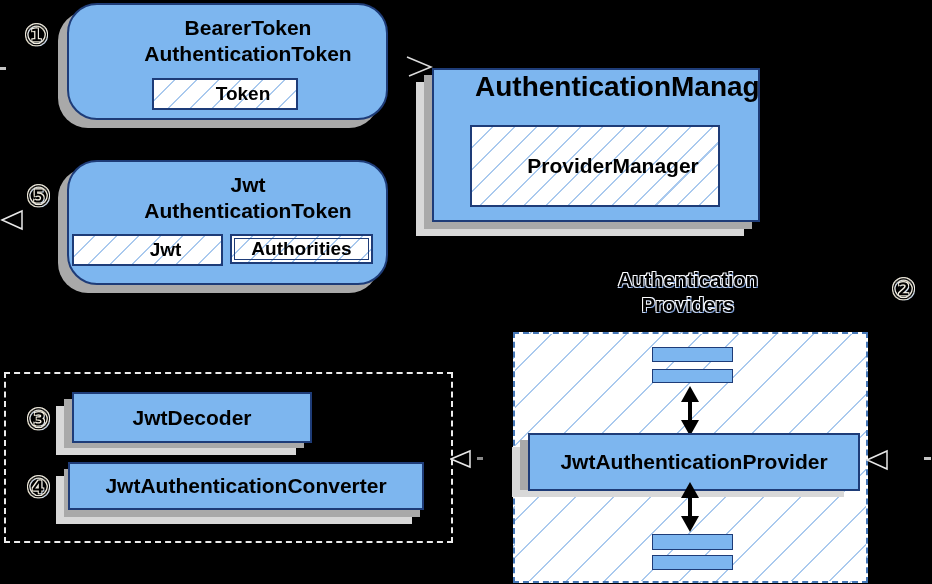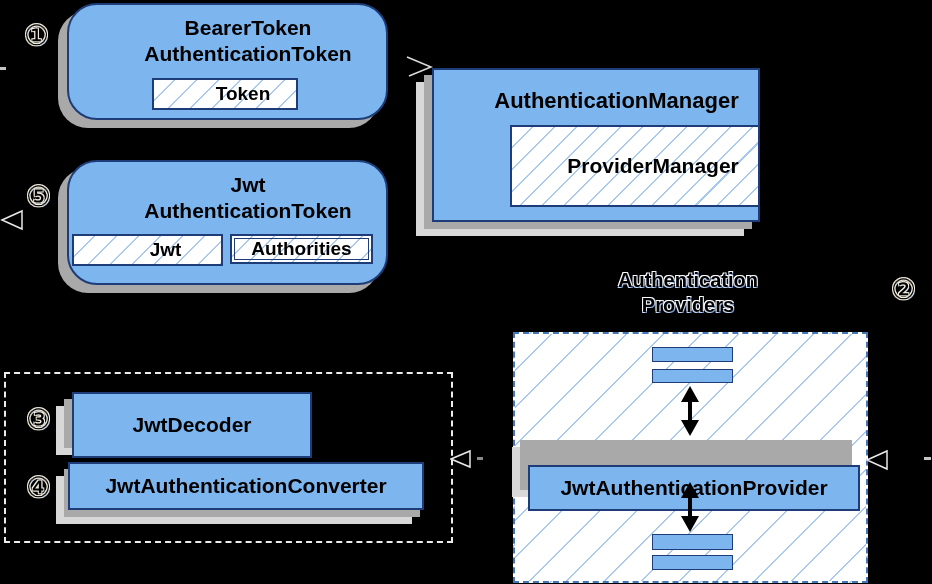--- a/index.html
+++ b/index.html
@@ -98,23 +98,23 @@
     </div>
   </div>
 
   <svg class="abs" style="left:403px;top:50px;" width="34" height="30">
     <polyline points="4,7 28,17 6,26" fill="none" stroke="#dcdcdc" stroke-width="1.5"></polyline>
   </svg>
 
   <div class="abs shadow2" style="left:416px;top:82px;width:328px;height:154px;"></div>
   <div class="abs shadow1" style="left:424px;top:75px;width:328px;height:154px;"></div>
   <div class="abs bluebox" style="left:432px;top:68px;width:328px;height:154px;">
-    <div class="title2" style="margin-top:18px;font-size:22px;">AuthenticationManager</div>
+    <div class="title2" style="margin-top:4px;font-size:28px;">AuthenticationManager</div>
   </div>
-  <div class="abs field hatch" style="left:470px;top:125px;width:250px;height:82px;font-size:21px;margin-left:40px;">
+  <div class="abs field hatch" style="left:470px;top:125px;width:250px;height:82px;font-size:21px;">
     <span>ProviderManager</span>
   </div>
 
   <div class="abs outlined-heading" style="left:588px;top:268px;width:200px;">
     <div>Authentication</div>
     <div>Providers</div>
   </div>
 
   <div class="abs badge" style="left:891px;top:276px;">②</div>
 
@@ -124,21 +124,21 @@
   <div class="abs bar" style="left:652px;top:369px;width:81px;height:14px;"></div>
 
   <svg class="abs" style="left:677px;top:386px;" width="26" height="50">
     <polygon points="13,0 4,16 22,16" fill="#000"></polygon>
     <rect x="11" y="12" width="4" height="26" fill="#000"></rect>
     <polygon points="13,50 4,34 22,34" fill="#000"></polygon>
   </svg>
 
   <div class="abs shadow2" style="left:512px;top:447px;width:332px;height:50px;"></div>
   <div class="abs shadow1" style="left:520px;top:440px;width:332px;height:50px;"></div>
-  <div class="abs bluebox center" style="left:528px;top:433px;width:332px;height:46px;font-size:21px;margin-top:32px;">
+  <div class="abs bluebox center" style="left:528px;top:433px;width:332px;height:58px;font-size:21px;">
     <span>JwtAuthenticationProvider</span>
   </div>
 
   <svg class="abs" style="left:677px;top:482px;" width="26" height="50">
     <polygon points="13,0 4,16 22,16" fill="#000"></polygon>
     <rect x="11" y="12" width="4" height="26" fill="#000"></rect>
     <polygon points="13,50 4,34 22,34" fill="#000"></polygon>
   </svg>
 
   <div class="abs bar" style="left:652px;top:534px;width:81px;height:16px;"></div>
@@ -148,21 +148,21 @@
     <polygon points="3,13 23,4 23,22" fill="#000" stroke="#e8e8e8" stroke-width="1.5"></polygon>
   </svg>
   <div class="abs linedash" style="left:924px;top:457px;width:7px;height:3px;"></div>
 
   <div class="abs dashed-group" style="left:4px;top:372px;width:449px;height:171px;"></div>
 
   <div class="abs badge" style="left:26px;top:406px;">③</div>
 
   <div class="abs shadow2" style="left:56px;top:406px;width:240px;height:49px;"></div>
   <div class="abs shadow1" style="left:64px;top:399px;width:240px;height:49px;"></div>
-  <div class="abs bluebox center" style="left:72px;top:392px;width:240px;height:66px;font-size:21px;">
+  <div class="abs bluebox center" style="left:72px;top:392px;width:240px;height:51px;font-size:21px;">
     <span>JwtDecoder</span>
   </div>
 
   <div class="abs badge" style="left:26px;top:474px;">④</div>
 
   <div class="abs shadow2" style="left:56px;top:476px;width:356px;height:48px;"></div>
   <div class="abs shadow1" style="left:64px;top:469px;width:356px;height:48px;"></div>
   <div class="abs bluebox center" style="left:68px;top:462px;width:356px;height:48px;font-size:21px;">
     <span>JwtAuthenticationConverter</span>
   </div>

